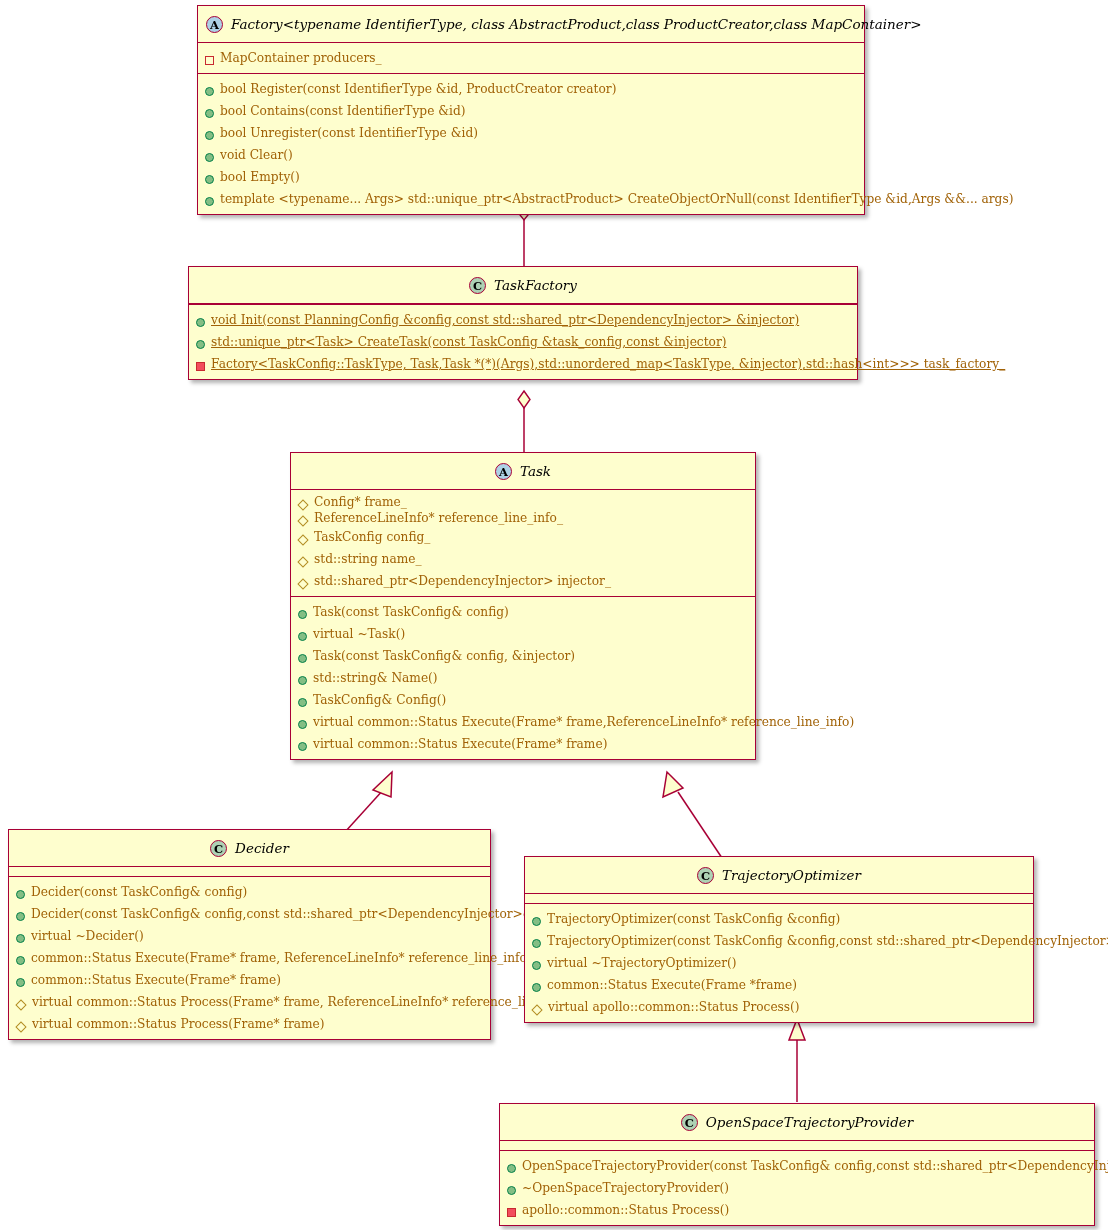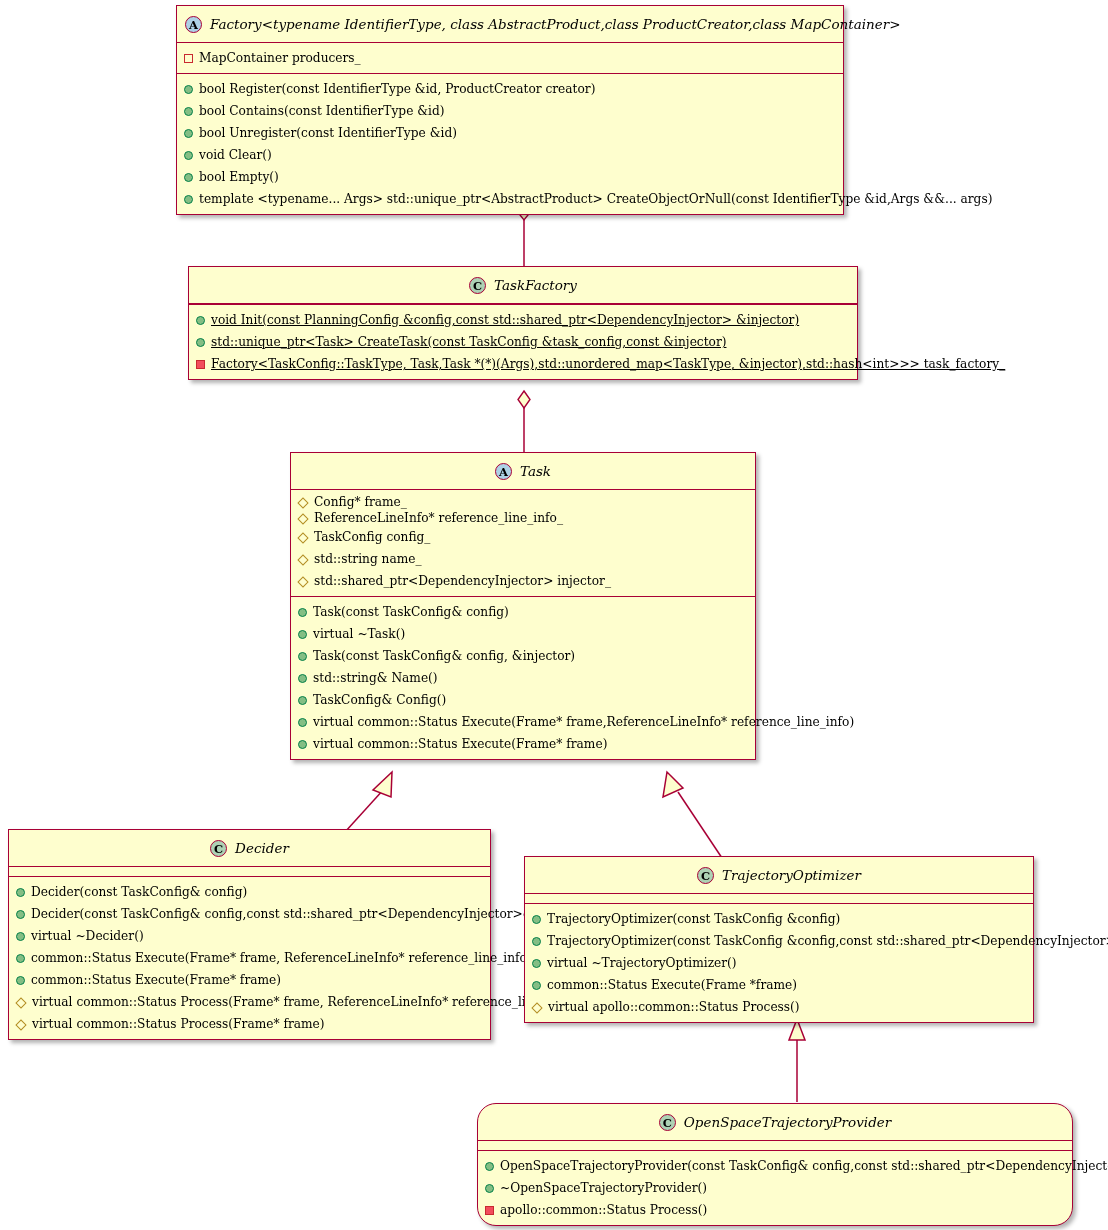--- a/index.html
+++ b/index.html
@@ -85,26 +85,26 @@
   .compartment {
     padding: 4px 0 4px 0;
   }
   .compartment.empty {
     padding: 0;
     height: 9px;
   }
 
   .member {
     font-size: 12.2px;
-    color: #000000;
+    color: #a16207;
     white-space: nowrap;
     padding: 4px 6px 4px 7px;
     line-height: 1.15;
     display: flex;
-    align-items: flex-start;
+    align-items: flex-end;
   }
   .member.tight { padding-top: 1px; padding-bottom: 1px; }
   .member-text { display: inline-block; }
   .member-text.static { text-decoration: underline; }
 
   
   .vis {
     display: inline-block;
     width: 10px;
     height: 10px;
@@ -165,21 +165,21 @@
       <line x1="722" y1="858" x2="678" y2="792" stroke="#A80036" stroke-width="1.5"></line>
       <polygon points="667,772 663,797 683,788" fill="#FEFECE" stroke="#A80036" stroke-width="1.5"></polygon>
     </g>
 
     <g>
       <line x1="797" y1="1102" x2="797" y2="1040" stroke="#A80036" stroke-width="1.5"></line>
       <polygon points="797,1019 789,1040 805,1040" fill="#FEFECE" stroke="#A80036" stroke-width="1.5"></polygon>
     </g>
   </svg>
 
-  <div class="uml-class" style="left:176px; top:5px; width:668px;">
+  <div class="uml-class" style="left:197px; top:5px; width:668px;">
     <div class="class-header abstract">
       <span class="badge abstract">A</span><span class="class-title">Factory&lt;typename IdentifierType, class AbstractProduct,class ProductCreator,class MapContainer&gt;</span>
     </div>
     <div class="divider"></div>
     <div class="compartment">
       <div class="member">
         <span class="vis packagepriv"></span>
         <span class="member-text">MapContainer producers_</span>
       </div>
     </div>
@@ -357,21 +357,21 @@
         <span class="vis public"></span>
         <span class="member-text">common::Status Execute(Frame *frame)</span>
       </div>
       <div class="member">
         <span class="vis protected"></span>
         <span class="member-text">virtual apollo::common::Status Process()</span>
       </div>
     </div>
   </div>
 
-  <div class="uml-class" style="left:477px; top:1103px; width:596px;border-radius:19px;">
+  <div class="uml-class" style="left:499px; top:1103px; width:596px;">
     <div class="class-header">
       <span class="badge klass">C</span><span class="class-title">OpenSpaceTrajectoryProvider</span>
     </div>
     <div class="divider"></div>
     <div class="compartment empty"></div>
     <div class="divider"></div>
     <div class="compartment">
       <div class="member">
         <span class="vis public"></span>
         <span class="member-text">OpenSpaceTrajectoryProvider(const TaskConfig&amp; config,const std::shared_ptr&lt;DependencyInjector&gt;&amp; injector)</span>

